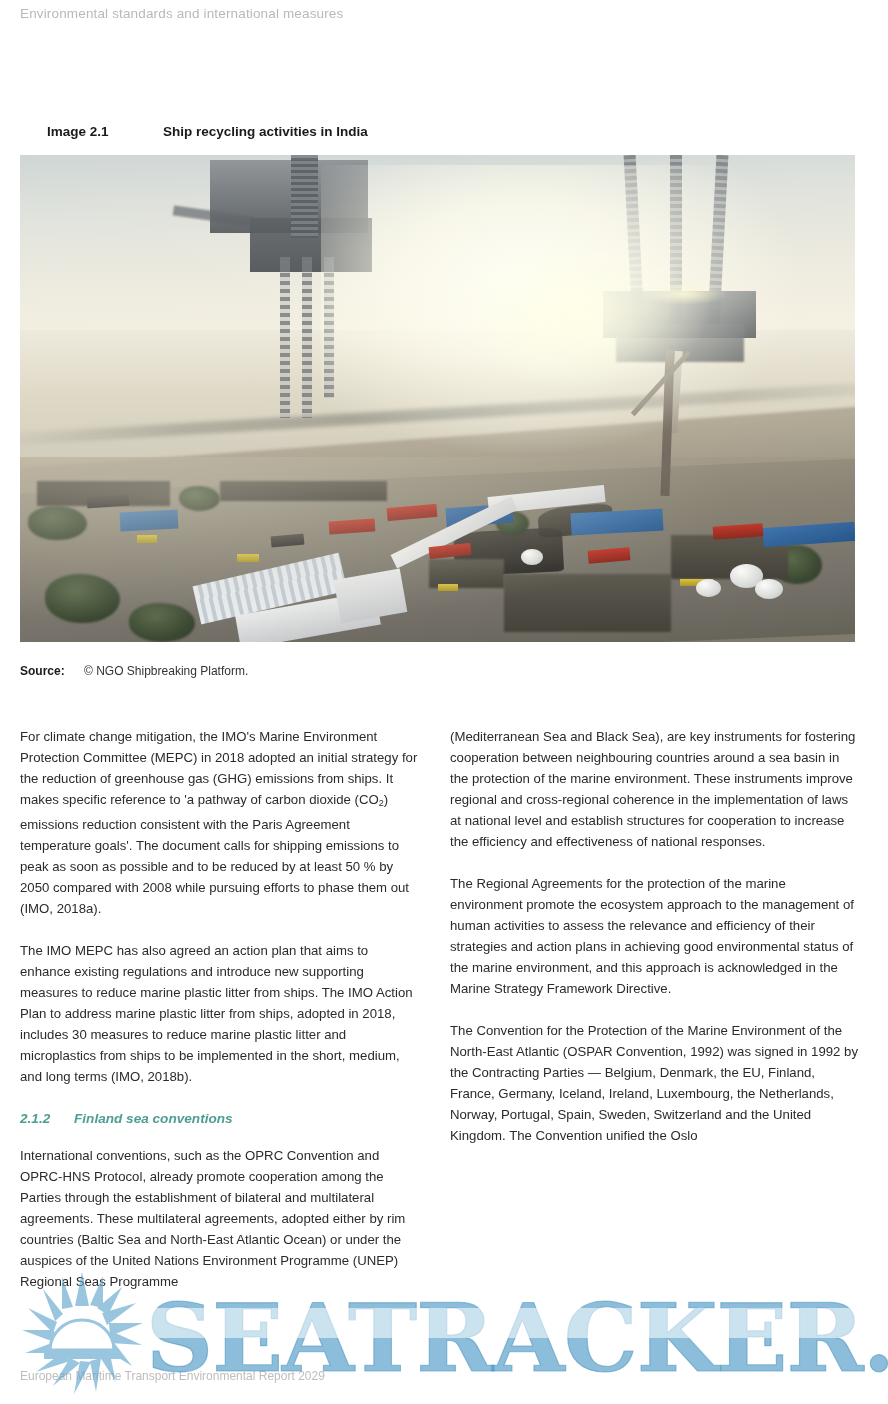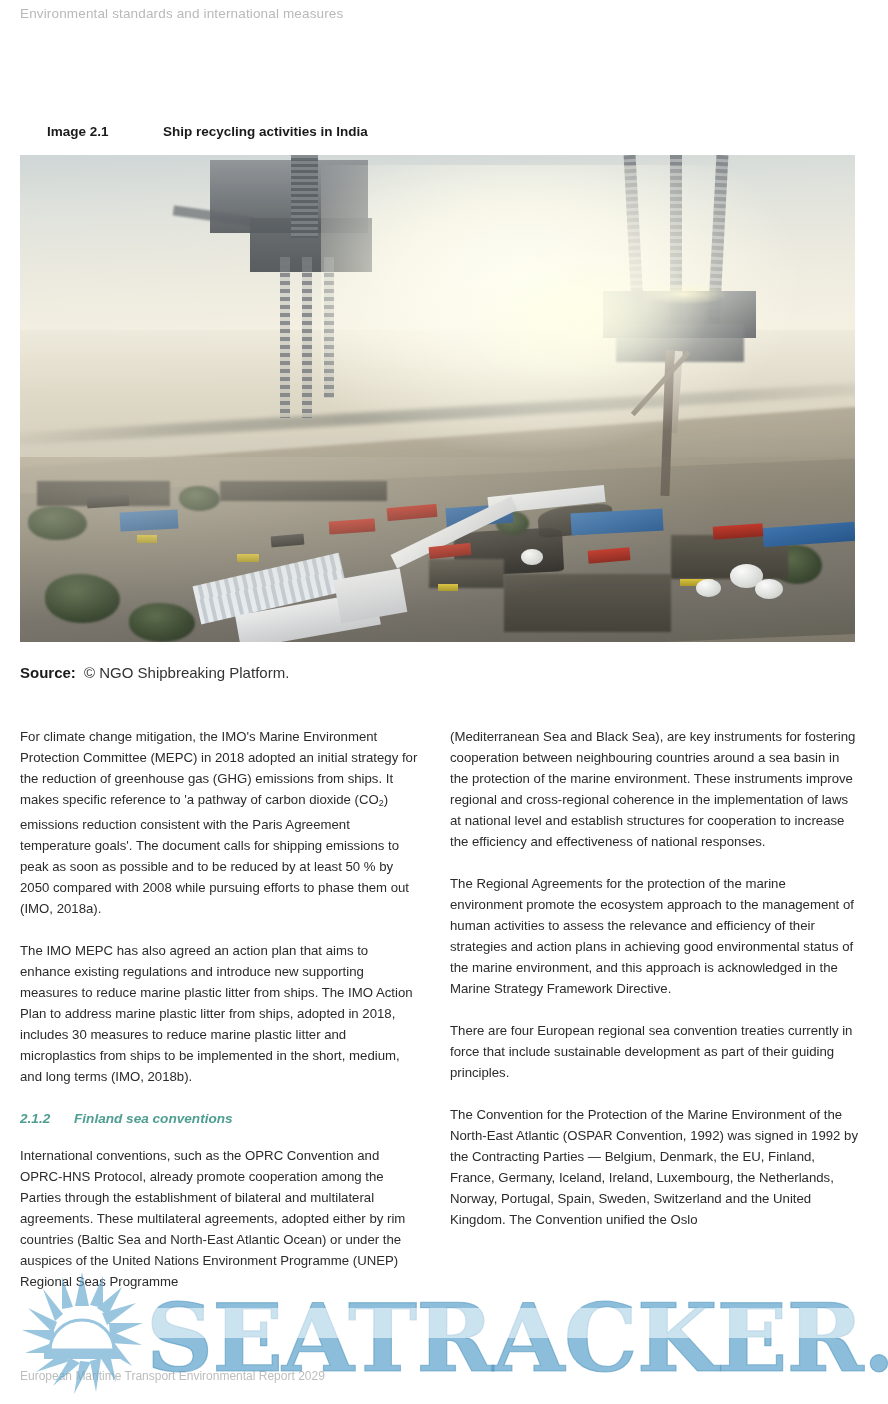--- a/index.html
+++ b/index.html
@@ -177,21 +177,21 @@
   .truck-red { background:linear-gradient(180deg,#c0392b 0%,#8e2a20 100%); border-radius:1px; }
   .truck-dark { background:linear-gradient(180deg,#4a4742 0%,#2e2c28 100%); border-radius:1px; }
   .tank-white { background:radial-gradient(ellipse at 35% 30%,#fbfbf9 0%,#dadcd9 60%,#bcbeba 100%); border-radius:50%; }
   .veg { background:radial-gradient(ellipse at 40% 35%,#5a6a4a 0%,#3d4a33 60%,#2c3626 100%); border-radius:46% 54% 50% 50%; filter:blur(1px); }
   .dbg { background:linear-gradient(180deg,#5e5a50 0%,#45423a 100%); filter:blur(.8px); }
   .yellow { background:linear-gradient(180deg,#d9c33f 0%,#ab9827 100%); }
 
   
   .source {
     position:absolute; left:20px; top:664px;
-    font-size:15px; color:#3a3a3a;
+    font-size:12px; color:#3a3a3a;
   }
   .source .lbl { font-weight:bold; display:inline-block; width:64px; color:#1a1a1a; }
   .source .val { color:#333; }
 
   
   .col {
     position:absolute; top:726px; width:400px;
     font-size:13.2px; line-height:21px; color:#2b2b2b;
   }
   .col.left  { left:20px; }
@@ -330,21 +330,20 @@
     <h3 class="sec">
       <span class="n">2.1.2</span><span>Finland sea conventions</span>
     </h3>
 
     <p>International conventions, such as the OPRC Convention and OPRC-HNS Protocol, already promote cooperation among the Parties through the establishment of bilateral and multilateral agreements. These multilateral agreements, adopted either by rim countries (Baltic Sea and North-East Atlantic Ocean) or under the auspices of the United Nations Environment Programme (UNEP) Regional Seas Programme</p>
   </div>
 
   <div class="col right">
     <p>(Mediterranean Sea and Black Sea), are key instruments for fostering cooperation between neighbouring countries around a sea basin in the protection of the marine environment. These instruments improve regional and cross-regional coherence in the implementation of laws at national level and establish structures for cooperation to increase the efficiency and effectiveness of national responses.</p>
     <p>The Regional Agreements for the protection of the marine environment promote the ecosystem approach to the management of human activities to assess the relevance and efficiency of their strategies and action plans in achieving good environmental status of the marine environment, and this approach is acknowledged in the Marine Strategy Framework Directive.</p>
-    <p>There are four European regional sea convention treaties currently in force that include sustainable development as part of their guiding principles.</p>
     <p>The Convention for the Protection of the Marine Environment of the North-East Atlantic (OSPAR Convention, 1992) was signed in 1992 by the Contracting Parties — Belgium, Denmark, the EU, Finland, France, Germany, Iceland, Ireland, Luxembourg, the Netherlands, Norway, Portugal, Spain, Sweden, Switzerland and the United Kingdom. The Convention unified the Oslo</p>
   </div>
 
   <div class="footer">European Maritime Transport Environmental Report 2029</div>
 
   <div class="watermark">
     <svg class="wm-svg" width="888" height="132" viewBox="0 0 888 132">
       <g opacity="0.62">
         <g fill="#5ba3cc" transform="translate(82,62)">
           <polygon points="0,-62 7,-28 -7,-28"></polygon>

